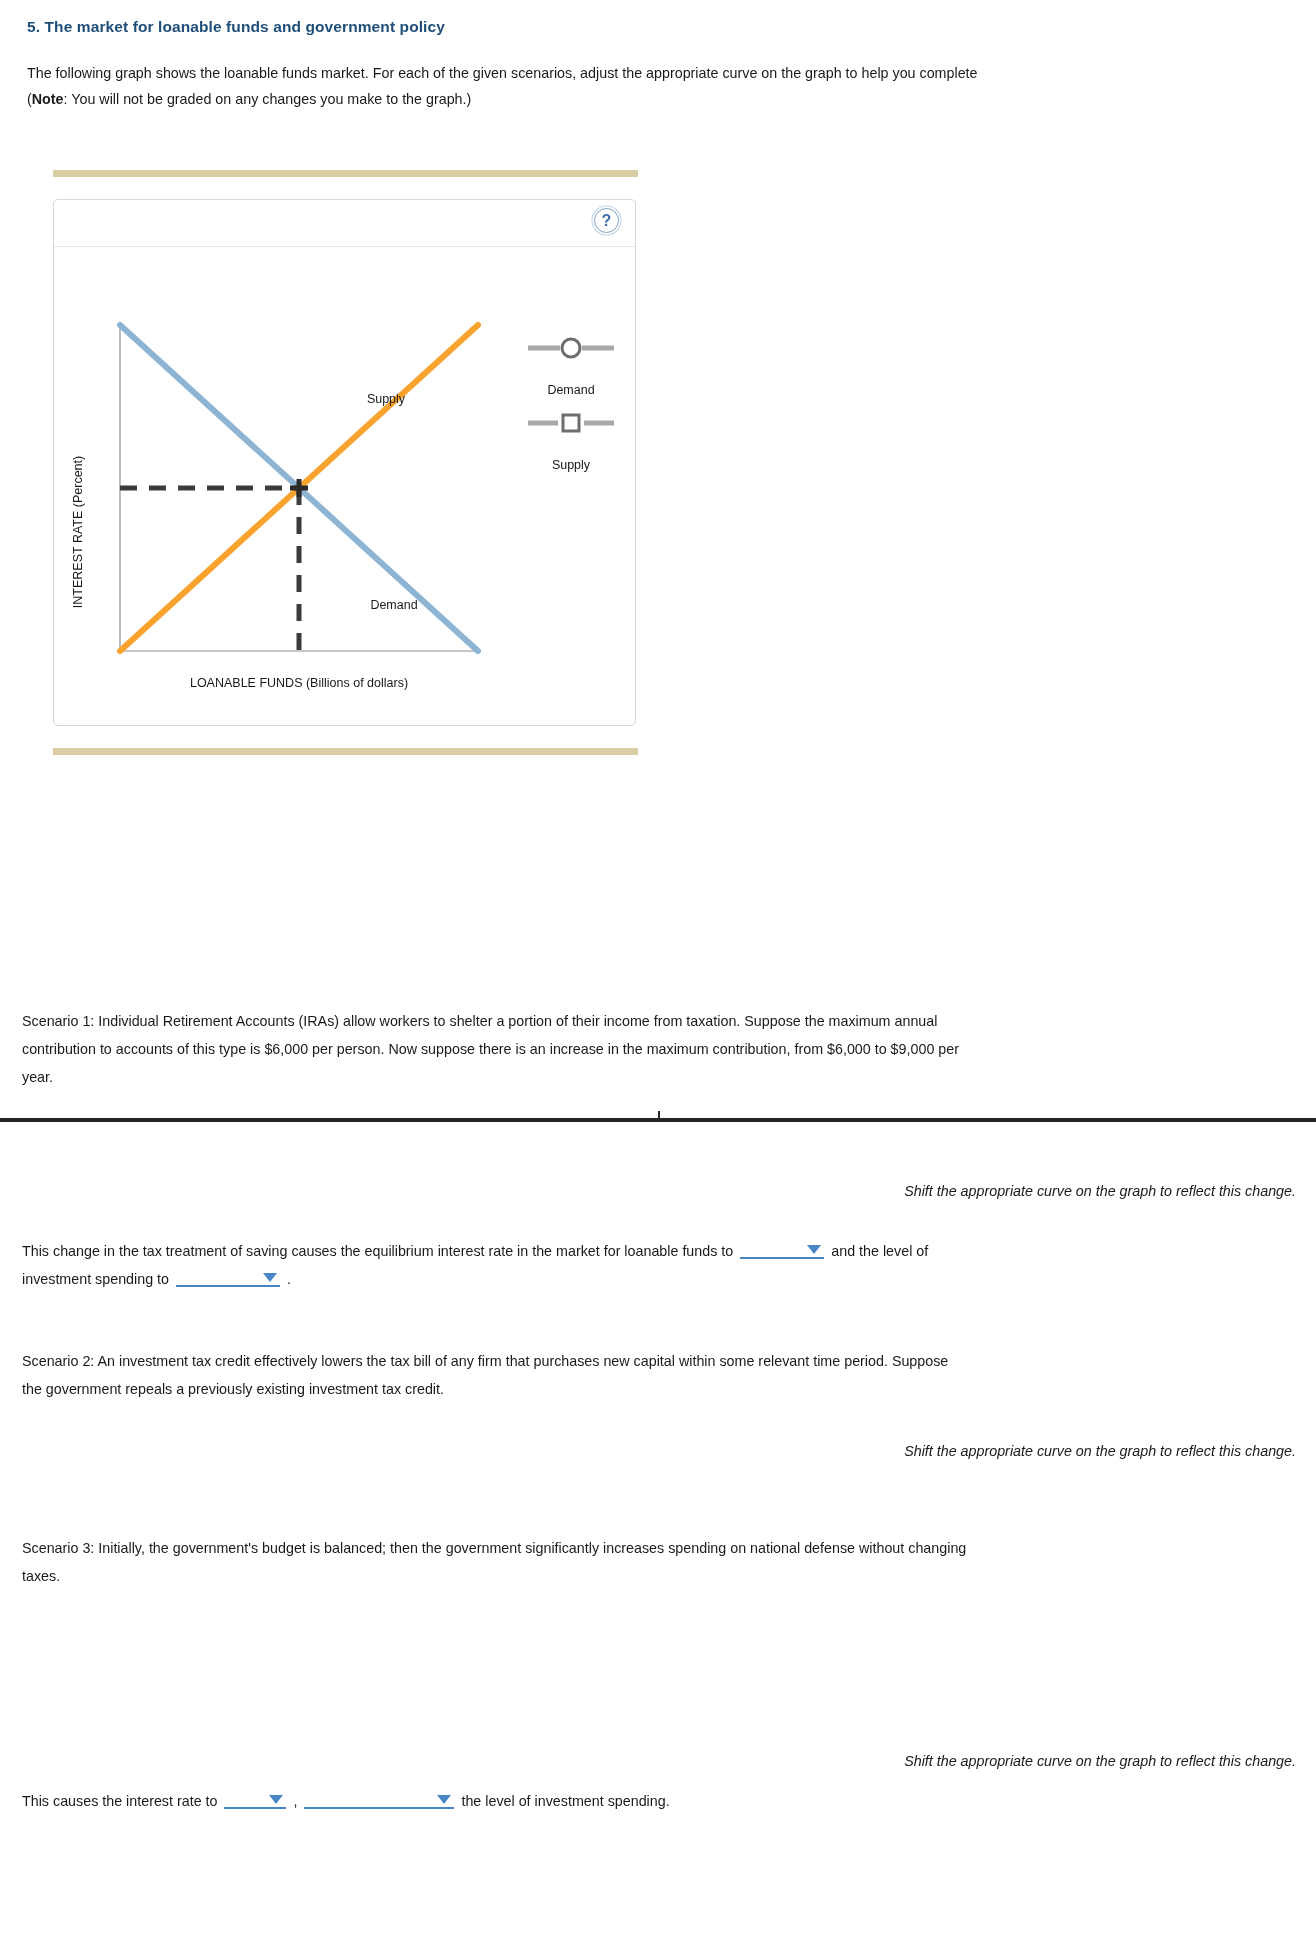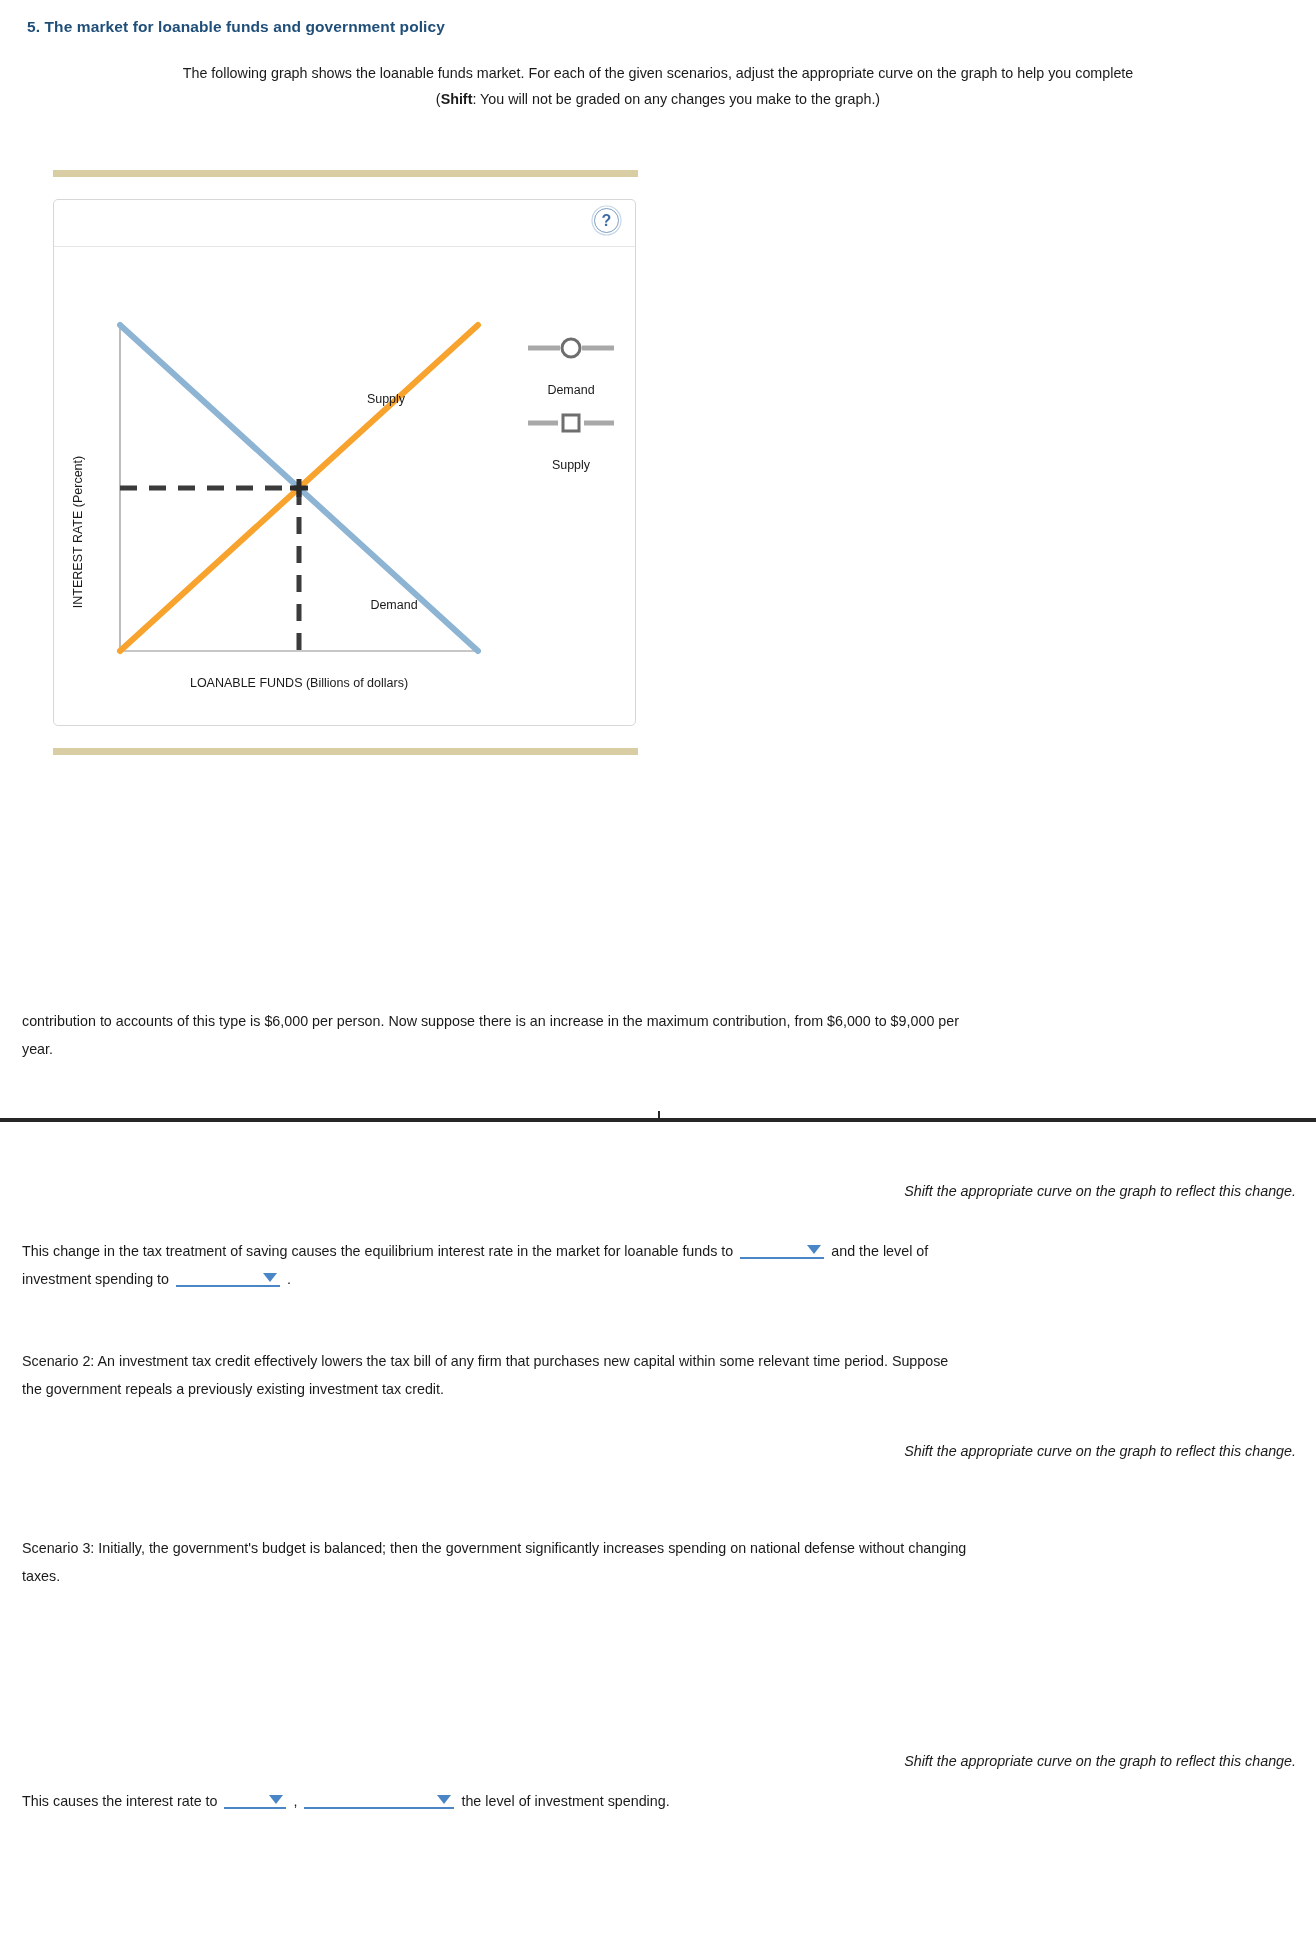--- a/index.html
+++ b/index.html
@@ -35,21 +35,20 @@
 
   
   .intro {
     position: absolute;
     left: 27px;
     top: 60px;
     width: 1262px;
     font-size: 14.3px;
     line-height: 1.85;
     color: #1a1a1a;
-    text-align: center;
   }
   .intro p { margin: 0; }
   .intro .note-lbl { font-weight: bold; }
 
   
   .graph-block {
     position: absolute;
     left: 53px;
     top: 170px;
     width: 585px;
@@ -165,21 +164,21 @@
 </style>
 </head>
 <body>
 
 <div class="page">
 
   <div class="q-heading">5. The market for loanable funds and government policy</div>
 
   <div class="intro">
     <p>The following graph shows the loanable funds market. For each of the given scenarios, adjust the appropriate curve on the graph to help you complete</p>
-    <p><span>(</span><span class="note-lbl">Shift</span><span>: You will not be graded on any changes you make to the graph.)</span></p>
+    <p><span>(</span><span class="note-lbl">Note</span><span>: You will not be graded on any changes you make to the graph.)</span></p>
   </div>
 
   <div class="graph-block">
     <div class="rule-tan"></div>
 
     <div class="graph-card">
       <div class="graph-toolbar">
         <div class="help-icon">?</div>
       </div>
 
@@ -222,20 +221,21 @@
           </g>
           <text x="517" y="222" text-anchor="middle" font-family="Liberation Sans, sans-serif" font-size="12.5" fill="#1a1a1a">Supply</text>
         </svg>
       </div>
     </div>
 
     <div class="rule-tan bottom" style="margin-top:22px"></div>
   </div>
 
   <div class="sec body-text" style="top:1008px">
+    <p>Scenario 1: Individual Retirement Accounts (IRAs) allow workers to shelter a portion of their income from taxation. Suppose the maximum annual</p>
     <p>contribution to accounts of this type is $6,000 per person. Now suppose there is an increase in the maximum contribution, from $6,000 to $9,000 per</p>
     <p>year.</p>
   </div>
 
   <div class="divider" style="top:1118px">
     <div class="tick"></div>
   </div>
 
   <div class="sec body-text" style="top:1178px">
     <p class="ital">Shift the appropriate curve on the graph to reflect this change.</p>

